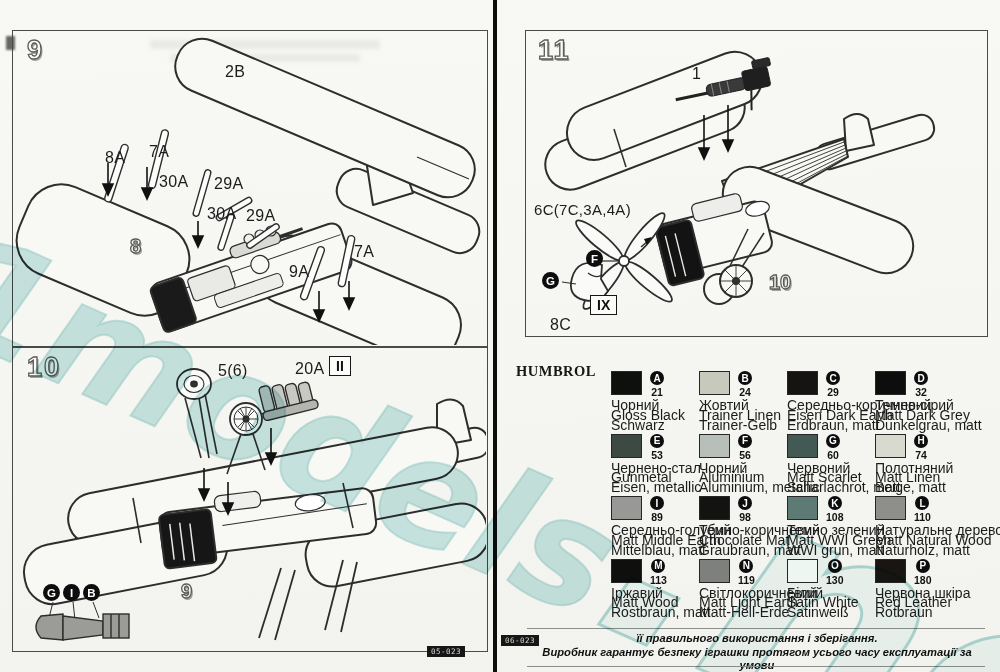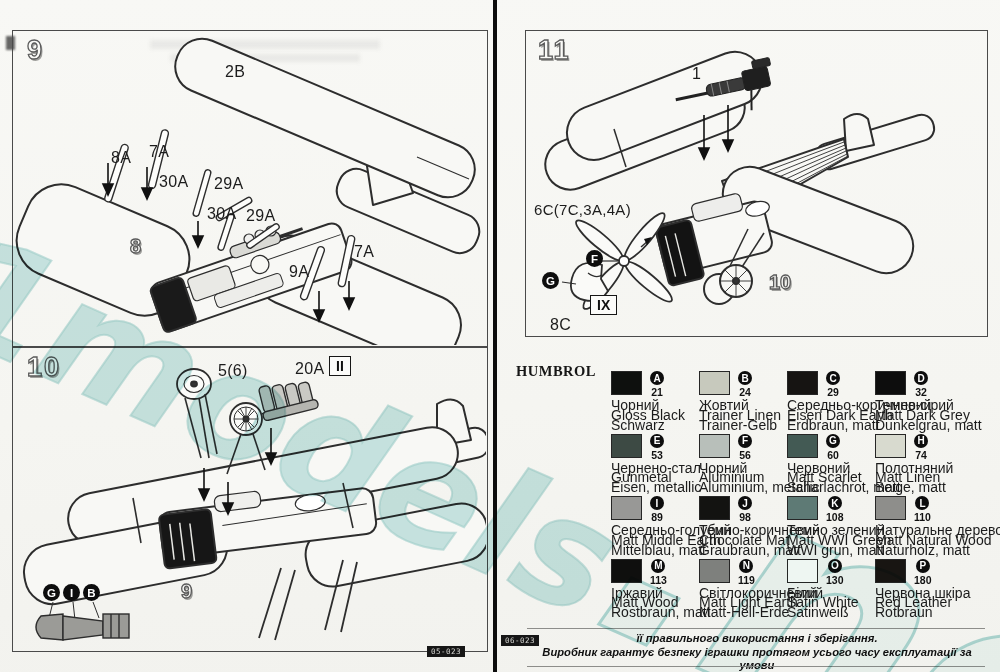--- a/index.html
+++ b/index.html
@@ -104,21 +104,21 @@
         <line x1="185" y1="190" x2="185" y2="206"></line>
           <path d="M185 216 l-5 -11 10 0 z"></path>
         <line x1="306" y1="260" x2="306" y2="280"></line>
           <path d="M306 290 l-5 -11 10 0 z"></path>
         <line x1="336" y1="250" x2="336" y2="268"></line>
           <path d="M336 278 l-5 -11 10 0 z"></path>
       </g>
     </svg>
     <div class="outnum stepnum" style="left:14px;top:4px;">9</div>
     <div class="plabel" style="left:212px;top:32px;">2B</div>
-    <div class="plabel" style="left:98px;top:118px;">8A</div>
+    <div class="plabel" style="left:92px;top:118px;">8A</div>
     <div class="plabel" style="left:136px;top:112px;">7A</div>
     <div class="plabel" style="left:146px;top:142px;">30A</div>
     <div class="plabel" style="left:201px;top:144px;">29A</div>
     <div class="plabel" style="left:194px;top:174px;">30A</div>
     <div class="plabel" style="left:233px;top:176px;">29A</div>
     <div class="outnum subnum" style="left:117px;top:204px;">8</div>
     <div class="plabel" style="left:276px;top:232px;">9A</div>
     <div class="plabel" style="left:341px;top:212px;">7A</div>
   </div>
 

